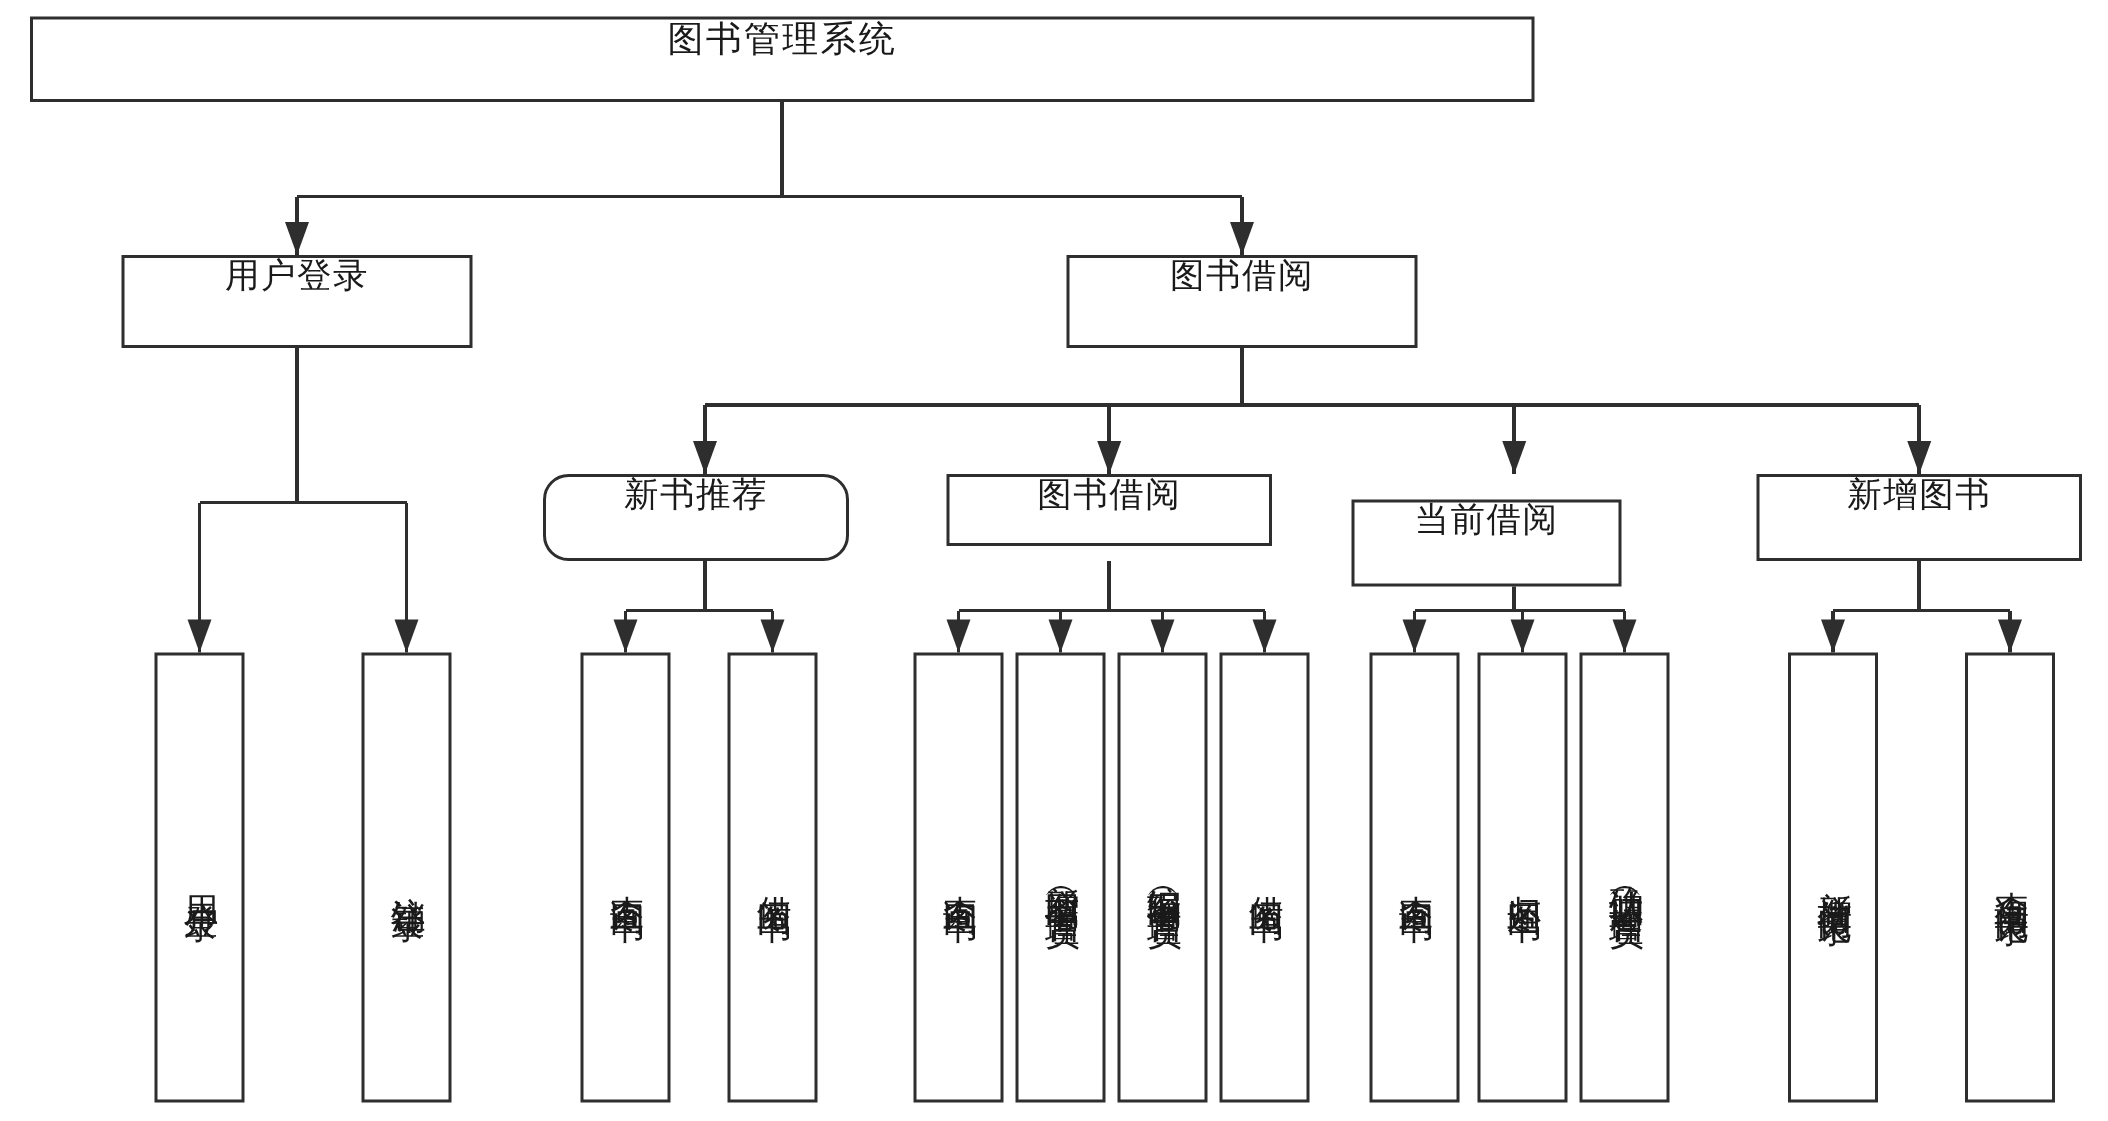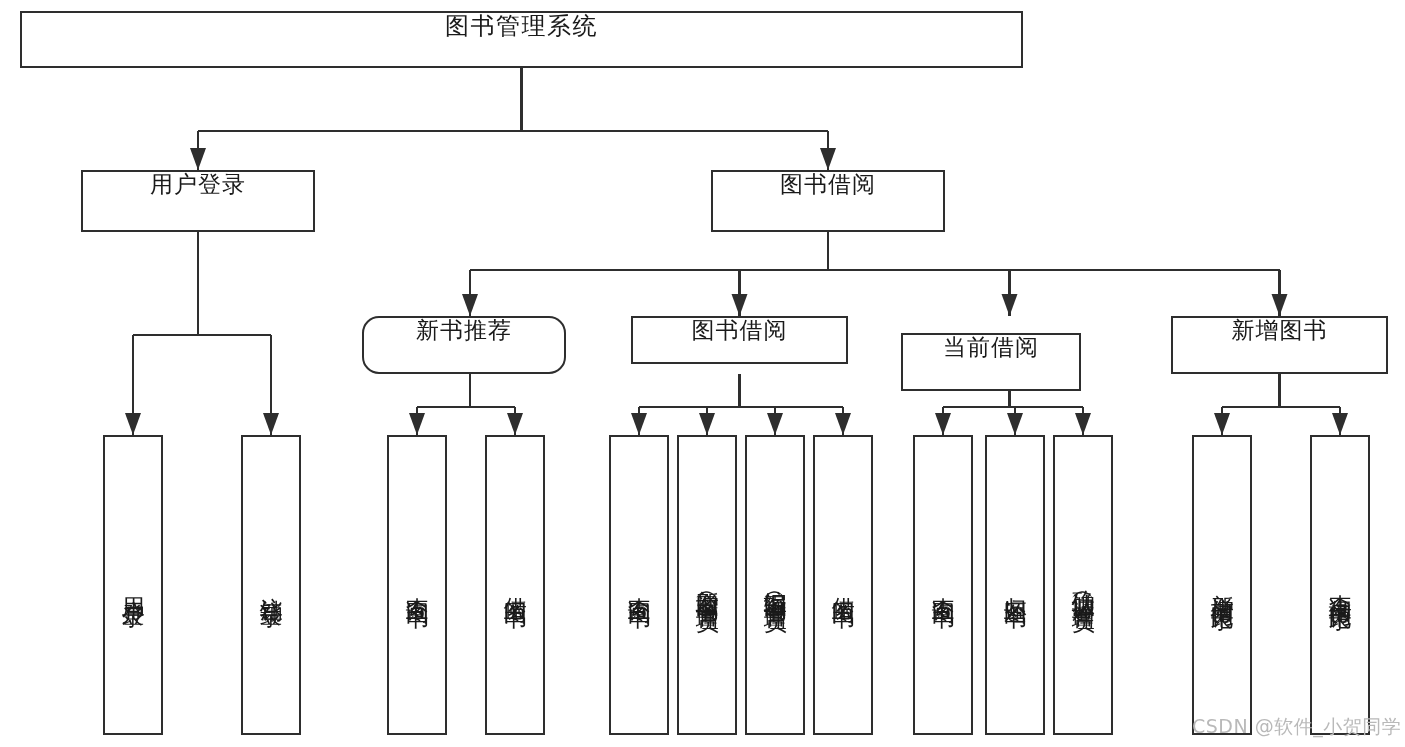--- a/index.html
+++ b/index.html
@@ -191,15 +191,14 @@
         <span class="lbl">确认归还（管理员）</span>
       </div>
       <div class="node vert" style="left: 1192px; top: 435px; width: 60px; height: 300px;">
         <span class="lbl">新增借阅记录</span>
       </div>
       <div class="node vert" style="left: 1310px; top: 435px; width: 60px; height: 300px;">
         <span class="lbl">查询借阅记录</span>
       </div>
     </div>
 
-  <div class="watermark" style="left: 1192px; top: 714px;">CSDN @软件_小贺同学</div>
 
 </div>
 
 </body></html>

